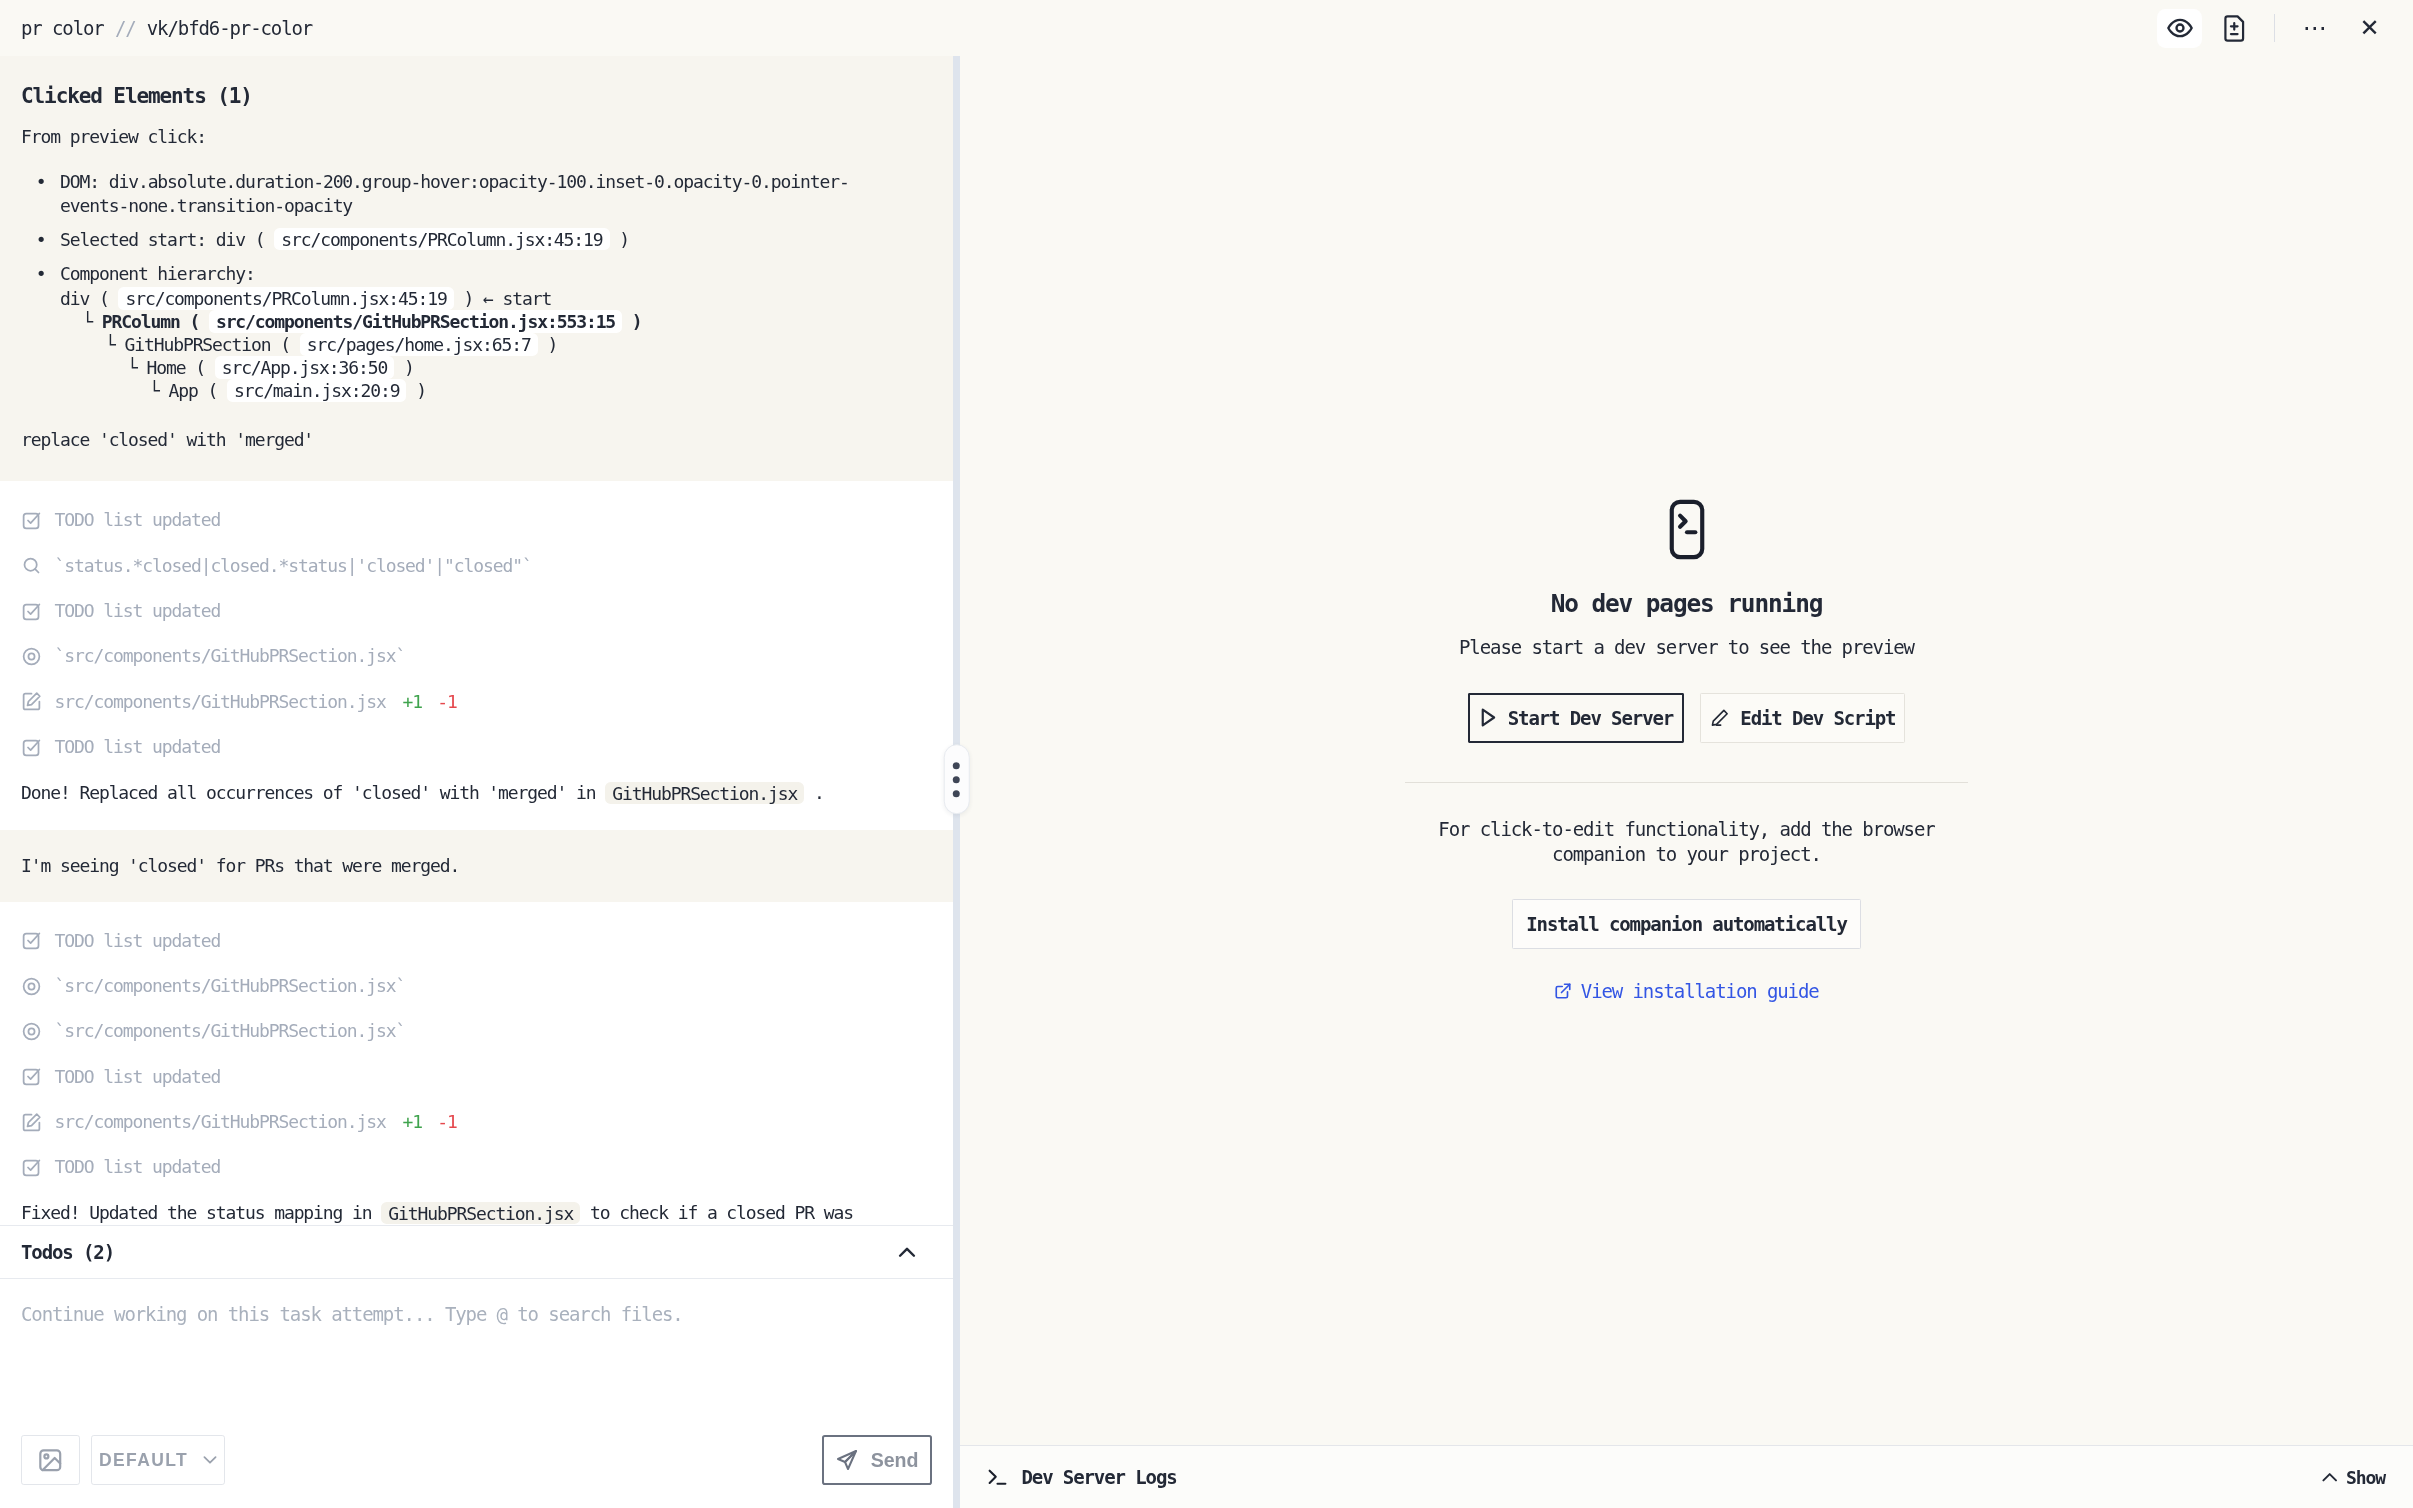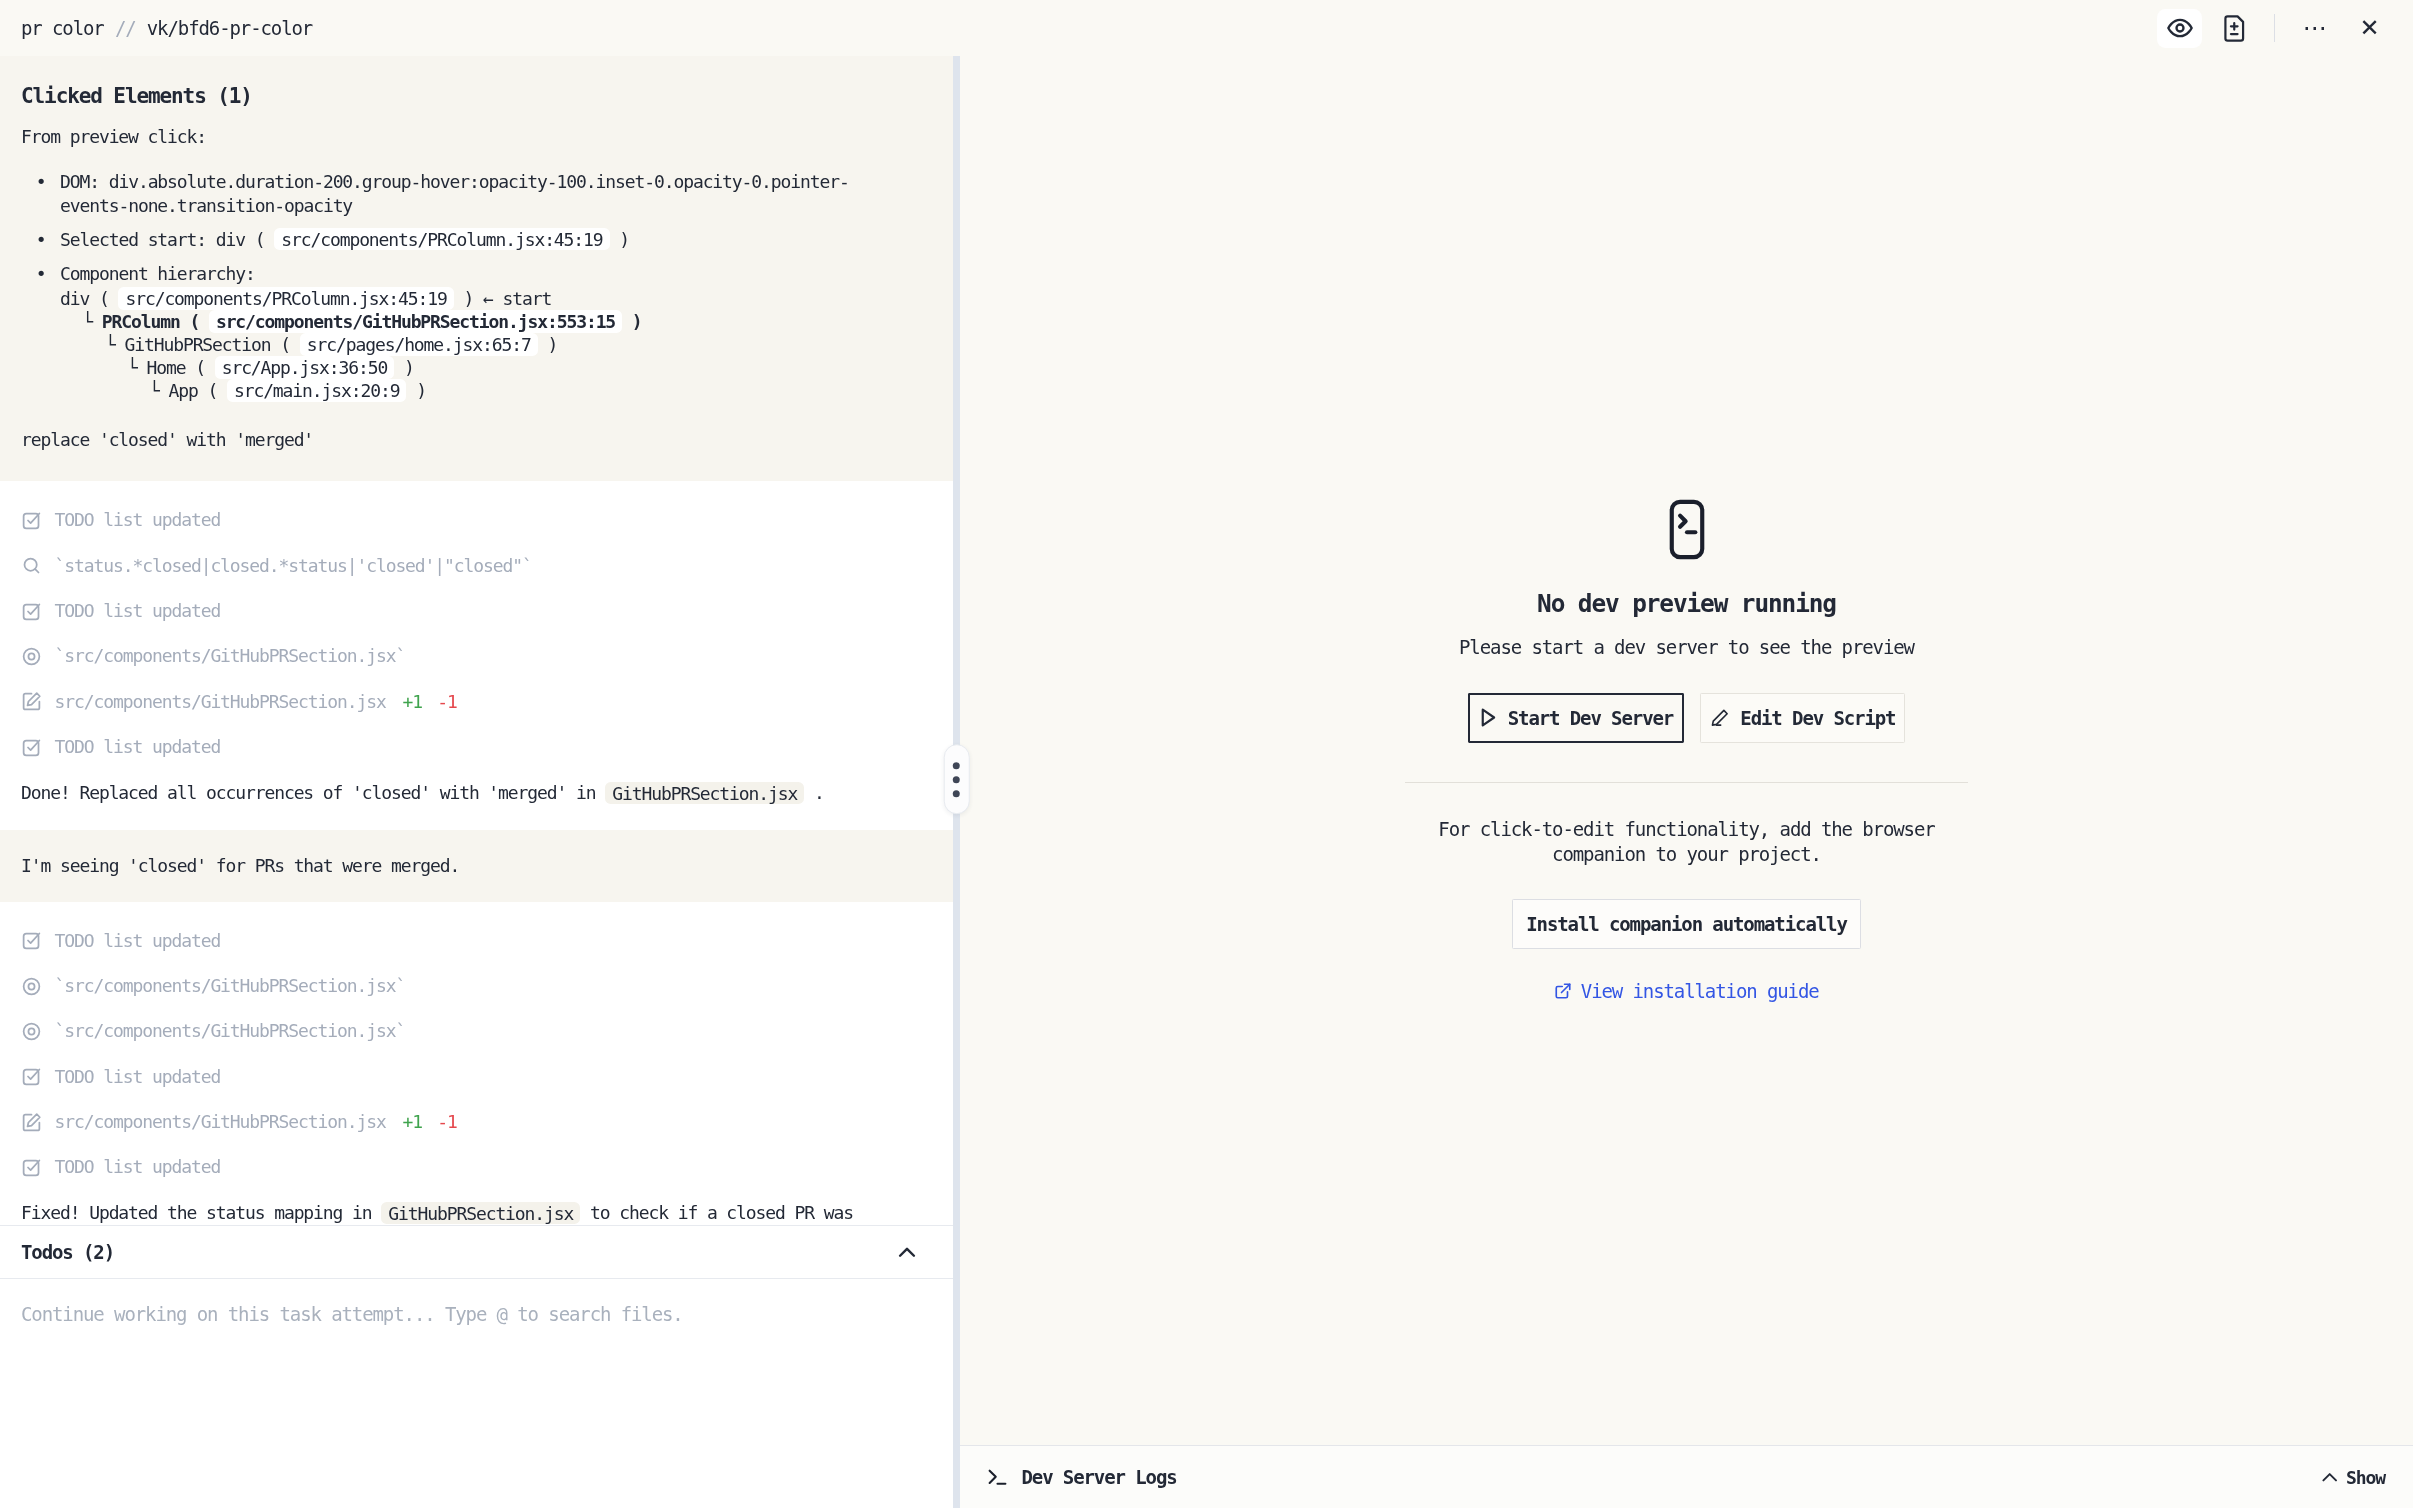--- a/index.html
+++ b/index.html
@@ -272,39 +272,61 @@
 
       <div class="todos-bar">
         <span>Todos (2)</span>
         <svg width="18" height="12.6" viewBox="0 0 26 18" fill="none" stroke="#232936" stroke-width="3.5" stroke-linecap="round" stroke-linejoin="round">
             <polyline points="3,14 13,4 23,14"></polyline>
           </svg>
       </div>
 
       <div class="composer">
         <textarea placeholder="Continue working on this task attempt... Type @ to search files." style=""></textarea>
+        <div class="composer-controls">
+          <button class="cbtn img-btn">
+            <svg width="26.5" height="26.5" viewBox="0 0 24 24" fill="none" stroke="#9AA1AD" stroke-width="2" stroke-linecap="round" stroke-linejoin="round">
+                <rect x="3" y="3" width="18" height="18" rx="3"></rect>
+                <circle cx="8.5" cy="8.5" r="1.8"></circle>
+                <path d="M21 15 l-5-5 L5 21"></path>
+              </svg>
+          </button>
+          <button class="cbtn model-btn">
+            <span>DEFAULT</span>
+            <svg width="14" height="9.8" viewBox="0 0 20 14" fill="none" stroke="#9AA1AD" stroke-width="2.5" stroke-linecap="round" stroke-linejoin="round">
+                <polyline points="2,3 10,11 18,3"></polyline>
+              </svg>
+          </button>
+          <button class="cbtn send-btn">
+            <svg width="24" height="24" viewBox="0 0 24 24" fill="none" stroke="#6B7280" stroke-width="2" stroke-linecap="round" stroke-linejoin="round">
+                <path d="M21 3 L3 11 l7 3 z"></path>
+                <path d="M21 3 l-8 18 -3-7 z"></path>
+              </svg>
+            <span>Send</span>
+          </button>
+        </div>
       </div>
     </div>
 
     <div class="vdivider">
       <div class="drag-handle">
           <i></i>
           <i></i>
           <i></i>
         </div>
     </div>
 
     <div class="right-panel">
       <div class="preview">
         <svg class="term-icon" width="36" height="61" viewBox="0 0 26 44" fill="none" stroke="#1A1F2B" stroke-width="3" stroke-linecap="round" stroke-linejoin="round">
             <rect x="2" y="2" width="22" height="40" rx="6"></rect>
             <path d="M8 12 l4 4 -4 4"></path>
             <line x1="13" y1="24" x2="19" y2="24"></line>
           </svg>
-        <div class="preview-title">No dev preview running</div>
+        <div class="preview-title">No dev pages running</div>
         <div class="preview-sub">Please start a dev server to see the preview</div>
         <div class="preview-btn-row">
           <button class="pbtn pbtn-primary">
             <svg width="18" height="21" viewBox="0 0 20 24" fill="none" stroke="#232936" stroke-width="2.5" stroke-linejoin="round">
                 <path d="M4 3 L17 12 L4 21 z"></path>
               </svg>
             <span>Start Dev Server</span>
           </button>
           <button class="pbtn pbtn-secondary">
             <svg width="19.6" height="19.6" viewBox="0 0 24 24" fill="none" stroke="#232936" stroke-width="2" stroke-linecap="round" stroke-linejoin="round">

